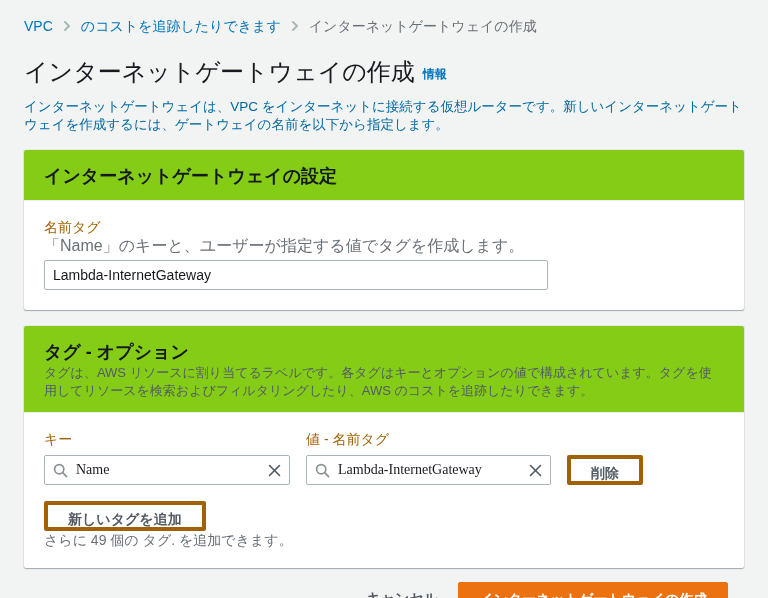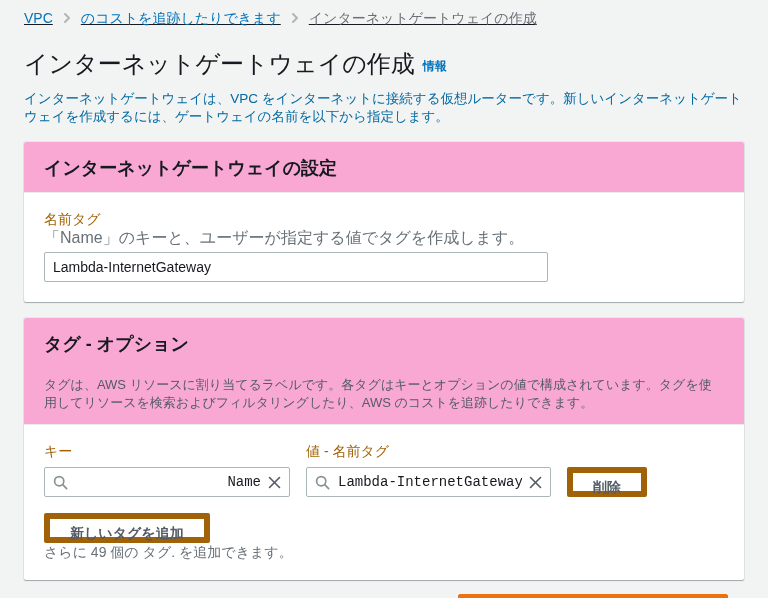--- a/index.html
+++ b/index.html
@@ -8,21 +8,21 @@
     background:#f2f3f3;
     font-family:"Liberation Sans","DejaVu Sans",sans-serif;
     color:#16191f;
     overflow:hidden;
   }
   .page { width:768px; height:598px; position:relative; }
 
   
   .breadcrumb {
     display:flex; align-items:center;
-    margin:8px 24px 0; font-size:14px; line-height:20px;text-decoration:underline;
+    margin:16px 24px 0; font-size:14px; line-height:20px;
   }
   .breadcrumb a { color:#0073bb; text-decoration:none; cursor:pointer; }
   .breadcrumb .current { color:#687078; }
   .crumb-sep { display:inline-flex; margin:0 9px; }
 
   
   h1.page-title {
     margin:20px 24px 0; font-size:24px; font-weight:400; line-height:32px; color:#16191f;
   }
   .info-link {
@@ -32,26 +32,26 @@
   .page-desc {
     margin:8px 24px 0; width:722px; font-size:13.5px; line-height:18px; color:#0369a1;
   }
 
   
   .card {
     margin:16px 24px 0; background:#ffffff; border-radius:2px;
     box-shadow:0 1px 1px 0 rgba(0,28,36,.3), 0 0 0 1px rgba(0,28,36,.05);
   }
   .card-header {
-    background:#f9a8d4; border-bottom:1px solid #eaeded;
+    background:#84cc16; border-bottom:1px solid #eaeded;
     padding:14px 20px 12px; border-radius:2px 2px 0 0;
   }
   .card-header h2 { font-size:18px; font-weight:700; line-height:24px; color:#16191f; }
   .card-header .card-desc {
-    margin-top:20px; font-size:13px; line-height:18px; color:#545b64;
+    margin-top:0; font-size:13px; line-height:18px; color:#545b64;
   }
   .card-body { padding:16px 20px 20px; }
 
   .field-label { font-size:14px; line-height:20px; color:#a16207; }
   .field-help { font-size:16px; line-height:16px; color:#687078; margin-top:1px; }
 
   .text-input {
     display:block; margin-top:6px; width:504px; height:30px;
     border:1px solid #aab7b8; border-radius:2px; background:#fff;
     font-size:14px; color:#16191f; padding:0 8px;
@@ -59,32 +59,31 @@
   }
 
   
   .tag-row { display:flex; align-items:flex-end; }
   .tag-col-key { width:246px; }
   .tag-col-value { width:245px; margin-left:16px; }
   .search-field { position:relative; margin-top:6px; }
   .search-field input {
     width:100%; height:30px; border:1px solid #aab7b8; border-radius:2px;
     background:#fff; font-size:14px; color:#16191f; padding:0 28px 0 31px;
-    font-family:Liberation Mono, monospace;
-    text-align:right;
+    font-family:Liberation Serif, serif;
   }
   .search-icon { position:absolute; left:9px; top:8px; pointer-events:none; }
   .clear-btn {
     position:absolute; right:6px; top:5px; width:20px; height:20px;
     background:none; border:none; cursor:pointer; display:flex;
     align-items:center; justify-content:center;
   }
 
   .btn-secondary {
-    background:#fff; border:6px solid #a16207; border-radius:2px;
+    background:#fff; border:4px solid #a16207; border-radius:2px;
     color:#545b64; font-size:14px; font-weight:700; line-height:20px;
     padding:4px 20px; cursor:pointer; height:30px;
     font-family:"Liberation Sans","DejaVu Sans",sans-serif;
   }
   .delete-btn { margin-left:16px; }
   .add-tag-btn { margin-top:16px; display:inline-block; }
   .remaining-note { margin-top:1px; font-size:14px; line-height:16px; color:#687078; }
 
   
   .form-actions {

